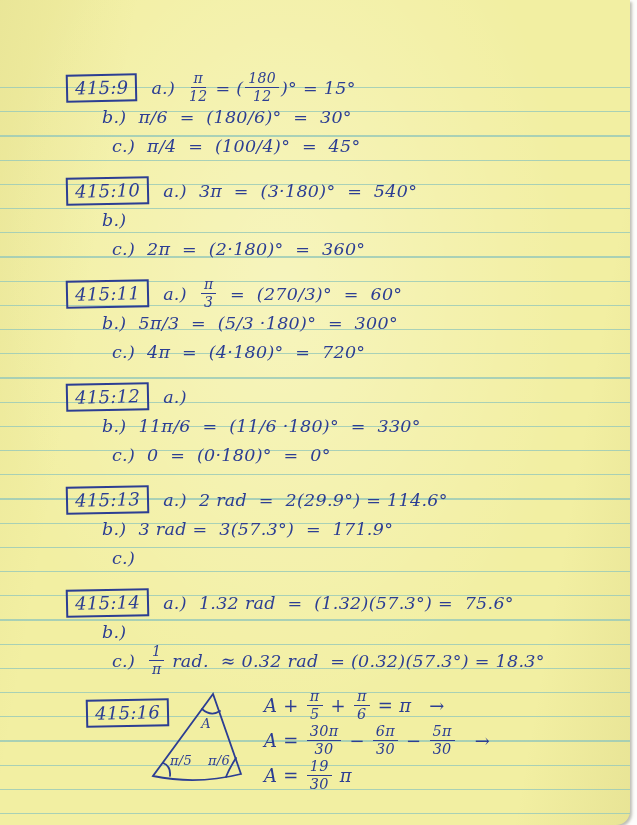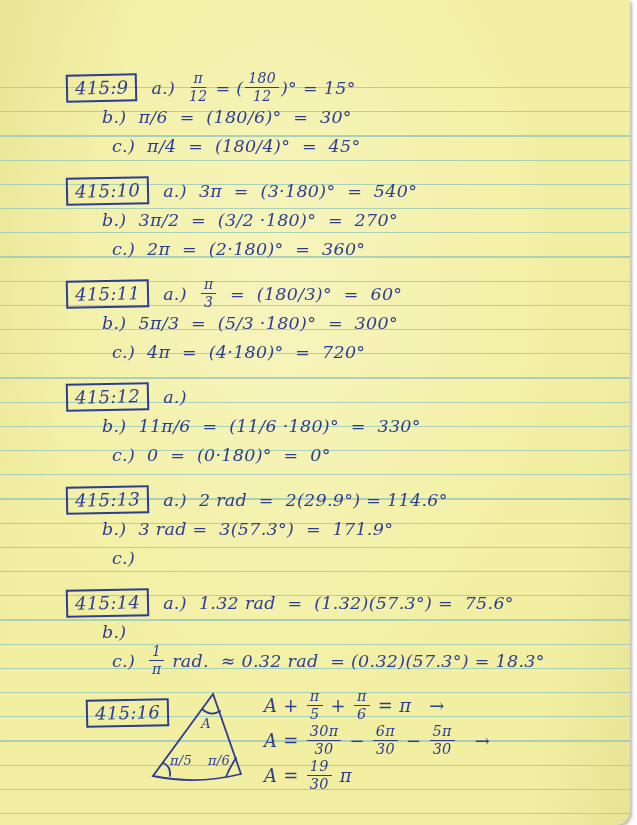--- a/index.html
+++ b/index.html
@@ -134,29 +134,29 @@
 <body>
 
 <div class="scan">
   <div class="paper">
     <div class="rules"></div>
     <div class="content">
       <div id="problems">
           <div class="prob">
             <div class="row arow"><span class="labelbox"><span>415:9</span></span><span class="tag">a.)</span><span class="math"><span class="f"><span class="n">π</span><span class="d">12</span></span><span class="t"> = (</span><span class="f"><span class="n">180</span><span class="d">12</span></span><span class="t">)° = 15°</span></span></div>
             <div class="row brow"><span class="tag">b.)</span><span class="math"><span class="t">π/6  =  (180/6)°  =  30°</span></span></div>
-            <div class="row crow"><span class="tag">c.)</span><span class="math"><span class="t">π/4  =  (180/4)°  =  45°</span></span></div>
+            <div class="row crow"><span class="tag">c.)</span><span class="math"><span class="t">π/4  =  (100/4)°  =  45°</span></span></div>
           </div>
           <div class="prob">
             <div class="row arow"><span class="labelbox"><span>415:10</span></span><span class="tag">a.)</span><span class="math"><span class="t">3π  =  (3·180)°  =  540°</span></span></div>
-            <div class="row brow"><span class="tag">b.)</span><span class="math"><span class="t">3π/2  =  (3/2 ·180)°  =  270°</span></span></div>
+            <div class="row brow"><span class="tag">b.)</span></div>
             <div class="row crow"><span class="tag">c.)</span><span class="math"><span class="t">2π  =  (2·180)°  =  360°</span></span></div>
           </div>
           <div class="prob">
-            <div class="row arow"><span class="labelbox"><span>415:11</span></span><span class="tag">a.)</span><span class="math"><span class="f"><span class="n">π</span><span class="d">3</span></span><span class="t">  =  (180/3)°  =  60°</span></span></div>
+            <div class="row arow"><span class="labelbox"><span>415:11</span></span><span class="tag">a.)</span><span class="math"><span class="f"><span class="n">π</span><span class="d">3</span></span><span class="t">  =  (270/3)°  =  60°</span></span></div>
             <div class="row brow"><span class="tag">b.)</span><span class="math"><span class="t">5π/3  =  (5/3 ·180)°  =  300°</span></span></div>
             <div class="row crow"><span class="tag">c.)</span><span class="math"><span class="t">4π  =  (4·180)°  =  720°</span></span></div>
           </div>
           <div class="prob">
             <div class="row arow"><span class="labelbox"><span>415:12</span></span><span class="tag">a.)</span></div>
             <div class="row brow"><span class="tag">b.)</span><span class="math"><span class="t">11π/6  =  (11/6 ·180)°  =  330°</span></span></div>
             <div class="row crow"><span class="tag">c.)</span><span class="math"><span class="t">0  =  (0·180)°  =  0°</span></span></div>
           </div>
           <div class="prob">
             <div class="row arow"><span class="labelbox"><span>415:13</span></span><span class="tag">a.)</span><span class="math"><span class="t">2 rad  =  2(29.9°) = 114.6°</span></span></div>

